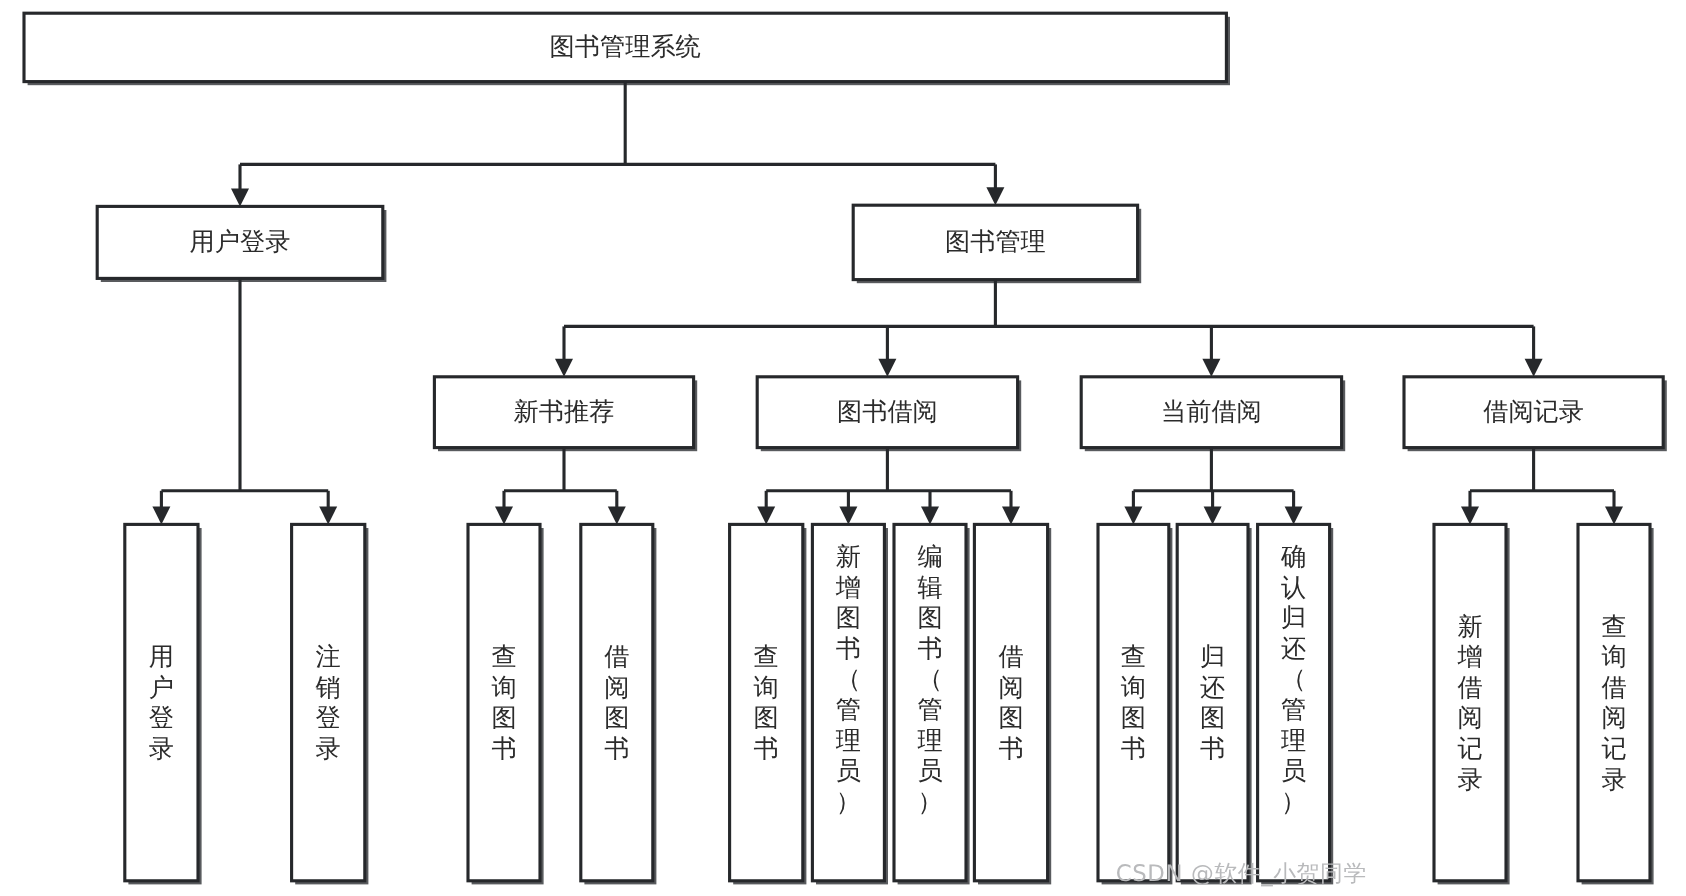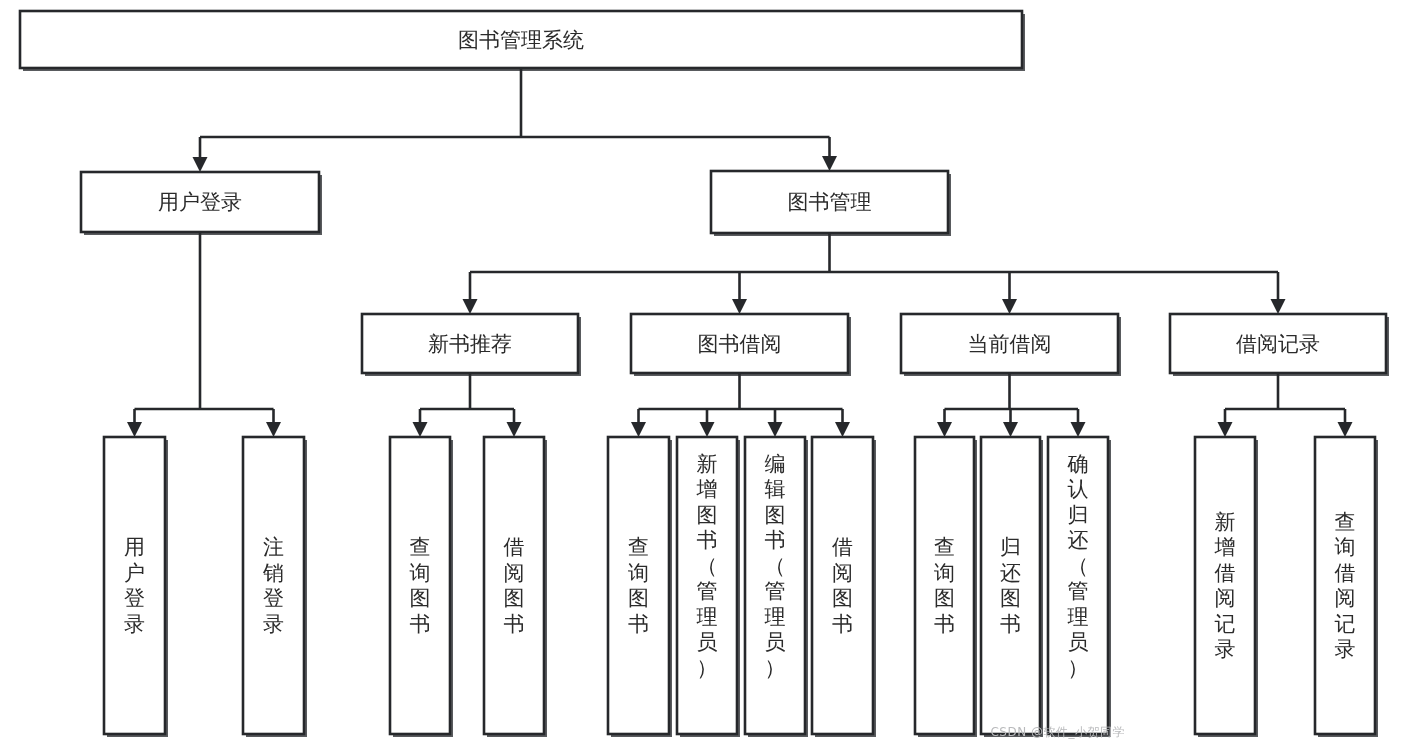--- a/index.html
+++ b/index.html
@@ -53,24 +53,24 @@
     dominant-baseline: middle;
   }
   .node-label-v {
     font-family: "DejaVu Sans", "Liberation Sans", sans-serif;
     font-size: 21px;
     fill: #2b2b2b;
     text-anchor: middle;
   }
   .watermark {
     position: absolute;
-    right: 25px;
+    right: 11px;
     bottom: 6px;
     font-family: "DejaVu Sans", "Liberation Sans", sans-serif;
-    font-size: 12px;
+    font-size: 19px;
     color: #b9babc;
     letter-spacing: 0.5px;
     white-space: nowrap;
     user-select: none;
   }
 </style>
 </head>
 <body>
 
 <div id="diagram-root">

